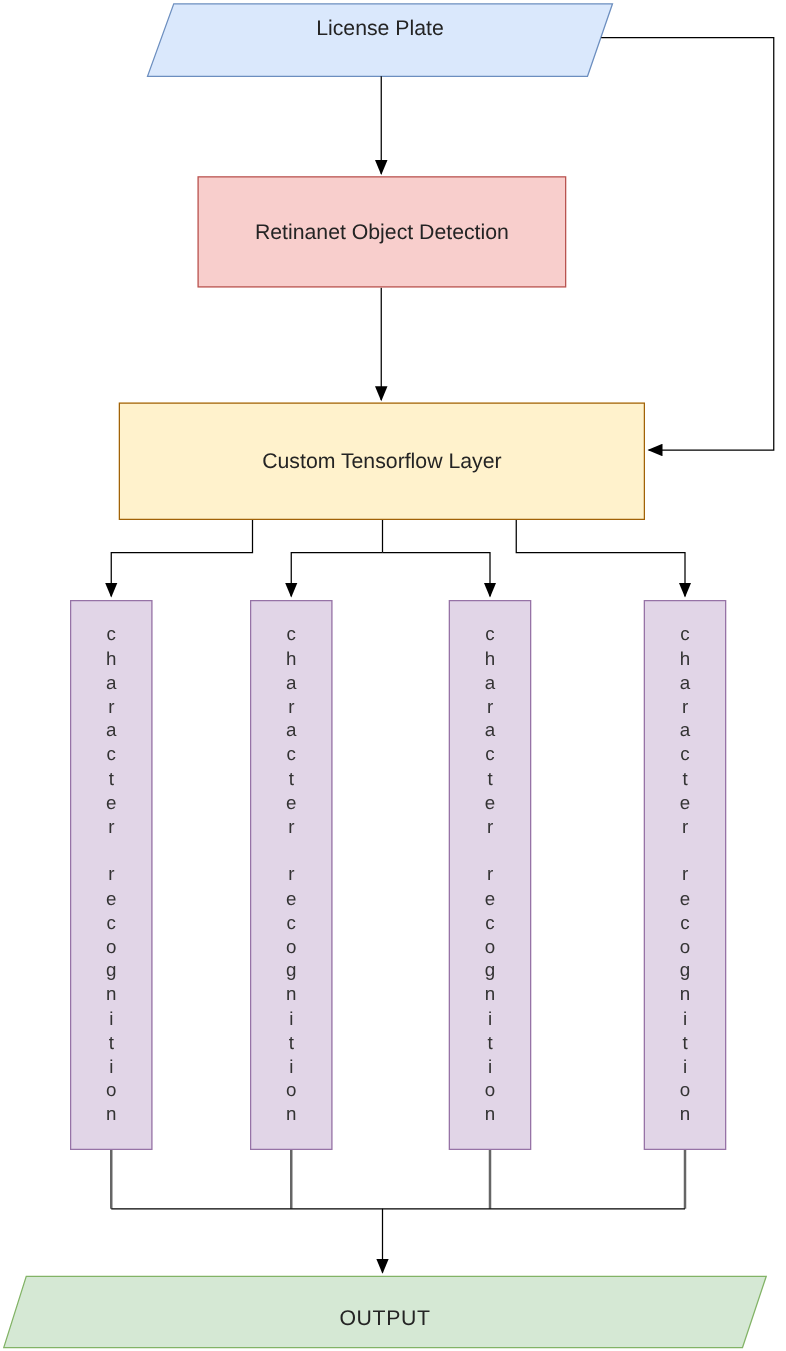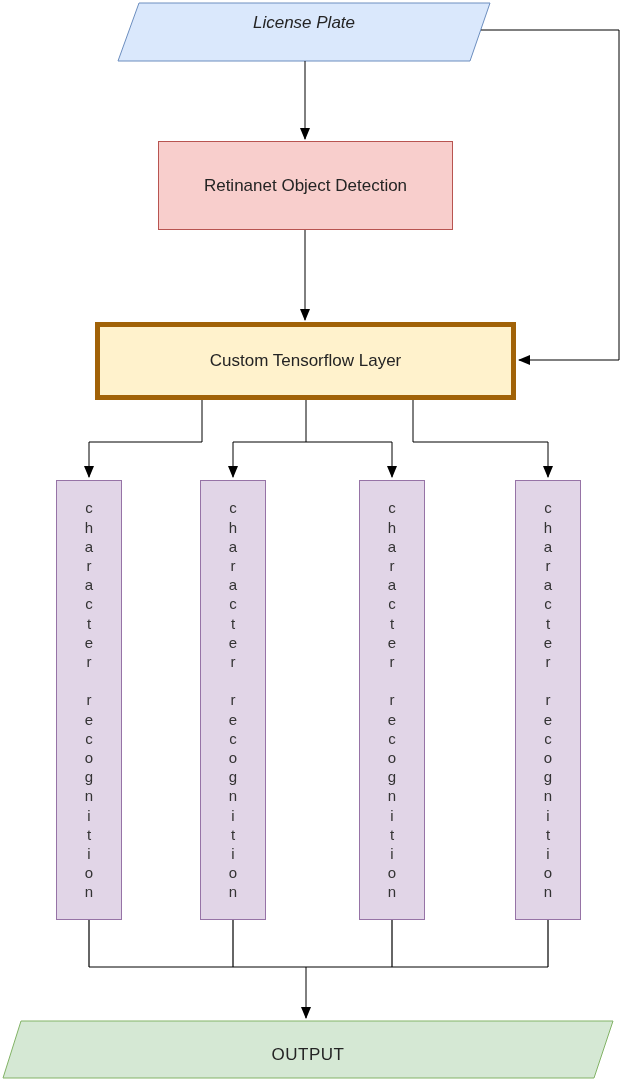--- a/index.html
+++ b/index.html
@@ -16,37 +16,37 @@
   .edge.gray { stroke: #666666; stroke-width: 2; }
   .box {
     position: absolute;
     box-sizing: border-box;
     display: flex;
     align-items: center;
     justify-content: center;
     text-align: center;
   }
   .box.red    { left: 158px; top: 141px; width: 295px; height: 89px;  background: #f8cecc; border: 1px solid #b85450; }
-  .box.yellow { left: 95px;  top: 322px; width: 421px; height: 78px;  background: #fff2cc; border: 5px solid #a16207; }
+  .box.yellow { left: 95px;  top: 322px; width: 421px; height: 94px;  background: #fff2cc; border: 1px solid #a16207; }
   .box.purple { top: 480px; width: 66px; height: 440px; background: #e1d5e7; border: 1px solid #9673a6; }
   .p1 { left: 56px;  }
   .p2 { left: 200px; }
   .p3 { left: 359px; }
   .p4 { left: 515px; }
   .node-label { font-size: 17px; color: #242424; }
   .float-label {
     position: absolute;
     display: flex;
     align-items: center;
     justify-content: center;
     text-align: center;
     font-size: 17px;
     color: #242424;
   }
-  .float-label.lp  { left: 118px; top: 3px;    width: 372px; height: 40px; font-style: italic; }
+  .float-label.lp  { left: 118px; top: 3px;    width: 372px; height: 40px; }
   .float-label.out { left: 3px;   top: 1021px; width: 610px; height: 67px; letter-spacing: 0.5px; }
   .vtext {
     white-space: pre-line;
     font-size: 15px;
     line-height: 19.2px;
     color: #333333;
     text-align: center;
   }
 </style>
 </head>

